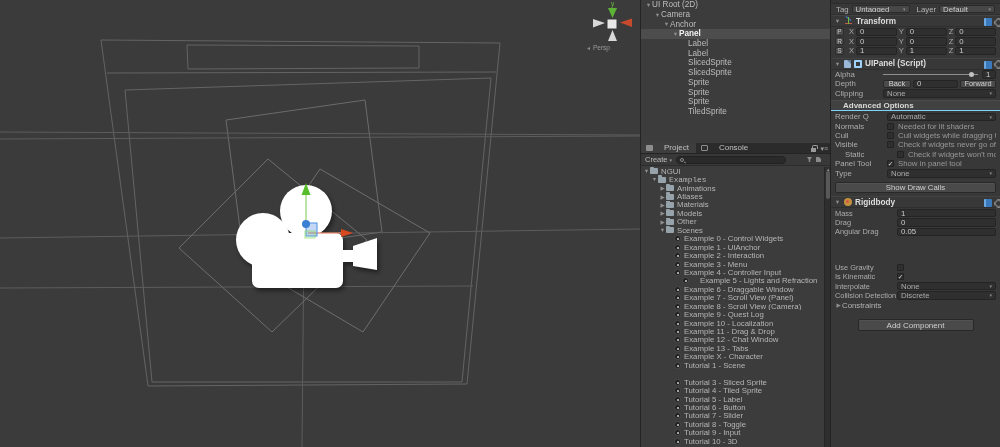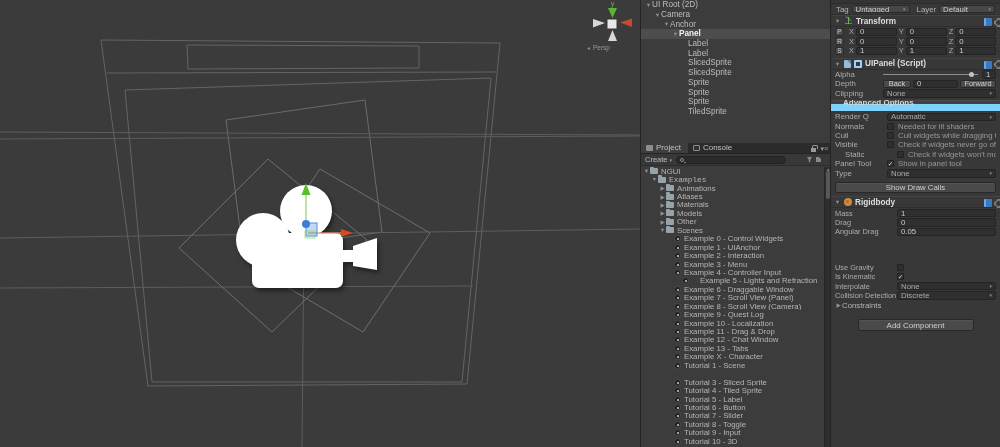--- a/index.html
+++ b/index.html
@@ -21,21 +21,21 @@
   #hierarchy { position:absolute; left:0; top:0; width:190px; height:143px; overflow:hidden; background:#3c3c3c; }
   .hrow { height:9.7px; display:flex; align-items:center; font-size:8.2px; color:#bdbdbd;
     white-space:nowrap; overflow:hidden; }
   .hrow.selected { background:#4d4d4d; color:#f2f2f2; font-weight:bold; }
   .fold { font-size:5.5px; color:#909090; width:7px; flex:0 0 7px; text-align:center; transform:translateY(-0.5px); }
   .fold-sp { width:7px; flex:0 0 7px; }
 
   
   #project { position:absolute; left:0; top:143px; width:190px; height:304px; background:#3c3c3c; overflow:hidden; }
   .tabbar { height:11px; background:#2b2b2b; border-bottom:1px solid #242424; display:flex; align-items:flex-end; position:relative; }
-  .tab { display:flex; align-items:center; gap:3px; font-size:8px; color:#c0c0c0; padding:1px 7px 1px 5px; height:11px; }
+  .tab { display:flex; align-items:center; gap:11px; font-size:8px; color:#c0c0c0; padding:1px 7px 1px 5px; height:11px; }
   .tab.active { background:#3e3e3e; border-radius:3px 3px 0 0; }
   .tab-icon { width:7px; height:6px; background:#8d8d8d; border-radius:1px; position:relative; }
   .tab-icon.console { background:#2f2f2f; border:1px solid #8d8d8d; }
   .tabbar-right { position:absolute; right:3px; top:2px; display:flex; gap:4px; align-items:center; }
   .lock-icon { width:5px; height:4px; background:#9a9a9a; position:relative; margin-top:3px; }
   .lock-icon:before { content:""; position:absolute; left:0.5px; top:-3px; width:4px; height:3px;
     border:1px solid #9a9a9a; border-bottom:none; border-radius:2px 2px 0 0; }
   .panemenu-icon { color:#9a9a9a; font-size:7px; line-height:7px; }
 
   .ptoolbar { height:12px; background:#383838; border-bottom:1px solid #2c2c2c; display:flex; align-items:center;
@@ -90,21 +90,21 @@
   .rb-icon { width:8px; height:8px; border-radius:50%; background:#c2913c; position:relative; }
   .rb-icon:after { content:""; position:absolute; left:1.5px; top:1.5px; width:3px; height:3px; background:#d9543f; border-radius:50%; }
   .chip { width:9px; height:8px; background:#4a4a4a; border:1px solid #2c2c2c; border-radius:2px;
     font-size:6.5px; color:#c9c9c9; display:flex; align-items:center; justify-content:center; margin-right:3px; }
   .axlbl { font-size:7.5px; color:#ababab; margin:0 2px; }
   .field { height:8.5px; background:#2f2f2f; border:1px solid #242424; border-radius:2px;
     display:flex; align-items:center; padding:0 3px; color:#c9c9c9; overflow:hidden; flex:1; }
   .ilabel { flex:0 0 48px; color:#adadad; overflow:hidden; white-space:nowrap; }
   .ilabel.w52 { flex:0 0 52px; }
   .ilabel.w62 { flex:0 0 62px; font-size:7.4px; }
-  .subhdr { height:11px; background:#414141; border-top:1px solid #4a4a4a; border-bottom:7px solid #7dd3fc;
+  .subhdr { height:11px; background:#414141; border-top:1px solid #4a4a4a; border-bottom:1px solid #7dd3fc;
     display:flex; align-items:center; padding-left:12px; font-weight:bold; font-size:8px; color:#d8d8d8; margin-top:2px; }
   .btn { background:#4a4a4a; border:1px solid #282828; border-radius:2px; color:#cfcfcf;
     display:flex; align-items:center; justify-content:center; box-shadow:inset 0 1px 0 rgba(255,255,255,0.05); }
   .slider-wrap { flex:1; position:relative; height:8px; margin-right:4px; }
   .slider-track { position:absolute; left:0; right:0; top:4px; height:1px; background:#8f8f8f; }
   .slider-knob { position:absolute; top:1.5px; left:91%; width:5px; height:5px; border-radius:50%; background:#c2c2c2; }
   .checkbox { width:7px; height:7px; background:#2f2f2f; border:1px solid #222; border-radius:1px;
     display:flex; align-items:center; justify-content:center; font-size:6.5px; color:#e2e2e2; line-height:7px; flex:0 0 7px; }
   .optdesc { margin-left:4px; color:#989898; white-space:nowrap; overflow:hidden; }
   .sdc-btn { height:11px; margin:4px 4px 0 4px; font-size:7.8px;text-align:center; }

